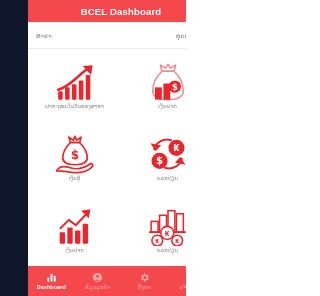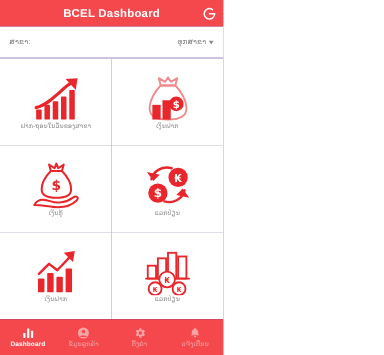--- a/index.html
+++ b/index.html
@@ -2,21 +2,21 @@
 <html><head>
 <meta charset="utf-8">
 <style>
   html,body{margin:0;padding:0;}
   body{
     width:186px;height:296px;overflow:hidden;
     background:#ffffff;
     font-family:"Liberation Sans","DejaVu Sans",sans-serif;
     -webkit-font-smoothing:antialiased;
   }
-  .phone{position:relative;width:186px;height:296px;background:#4c1d95;display:flex;flex-direction:column;}
+  .phone{position:relative;width:186px;height:296px;background:#0f172a;display:flex;flex-direction:column;padding-left:28px;}
 
   
   .appbar{
     height:22px;flex:0 0 22px;background:#f4484c;
     display:flex;align-items:center;justify-content:center;
     position:relative;
   }
   .appbar-title{
     color:#ffffff;font-size:9.5px;font-weight:bold;letter-spacing:.2px;
     white-space:nowrap;

